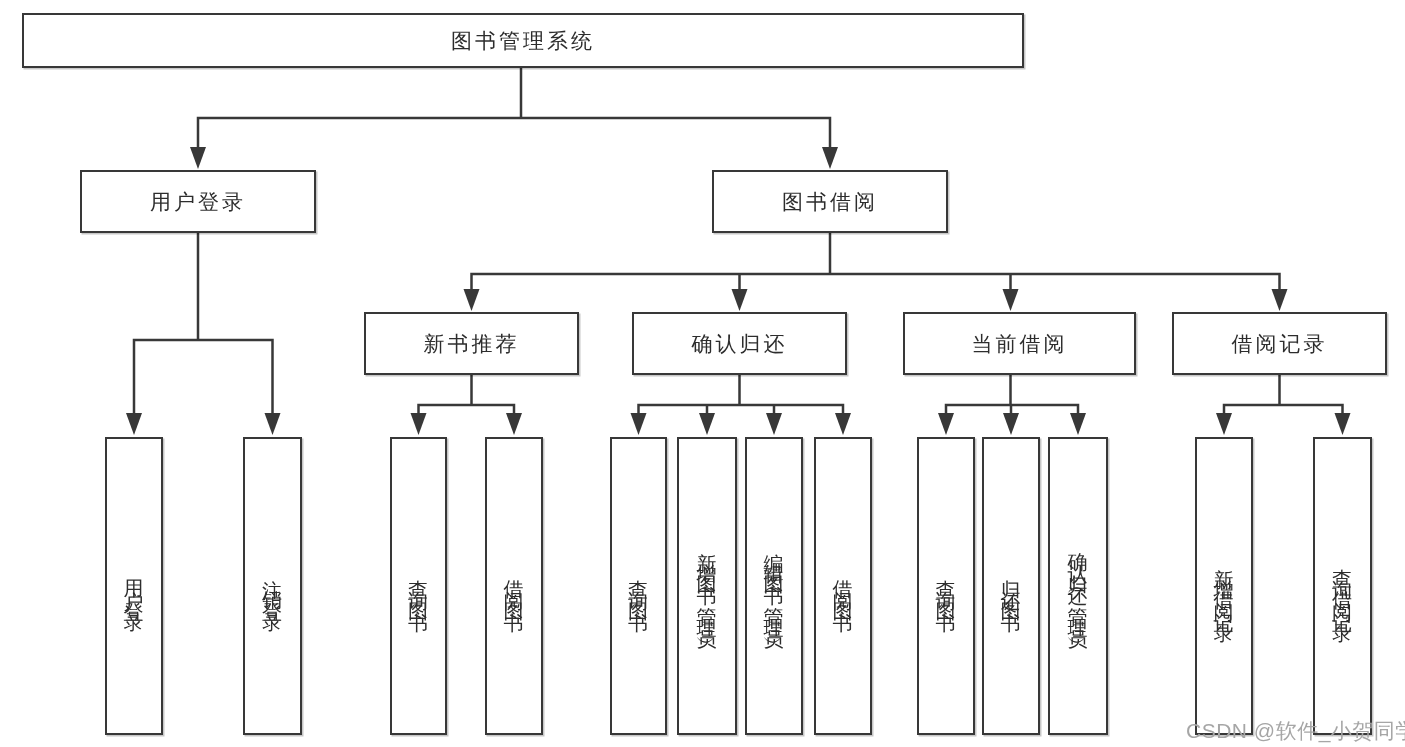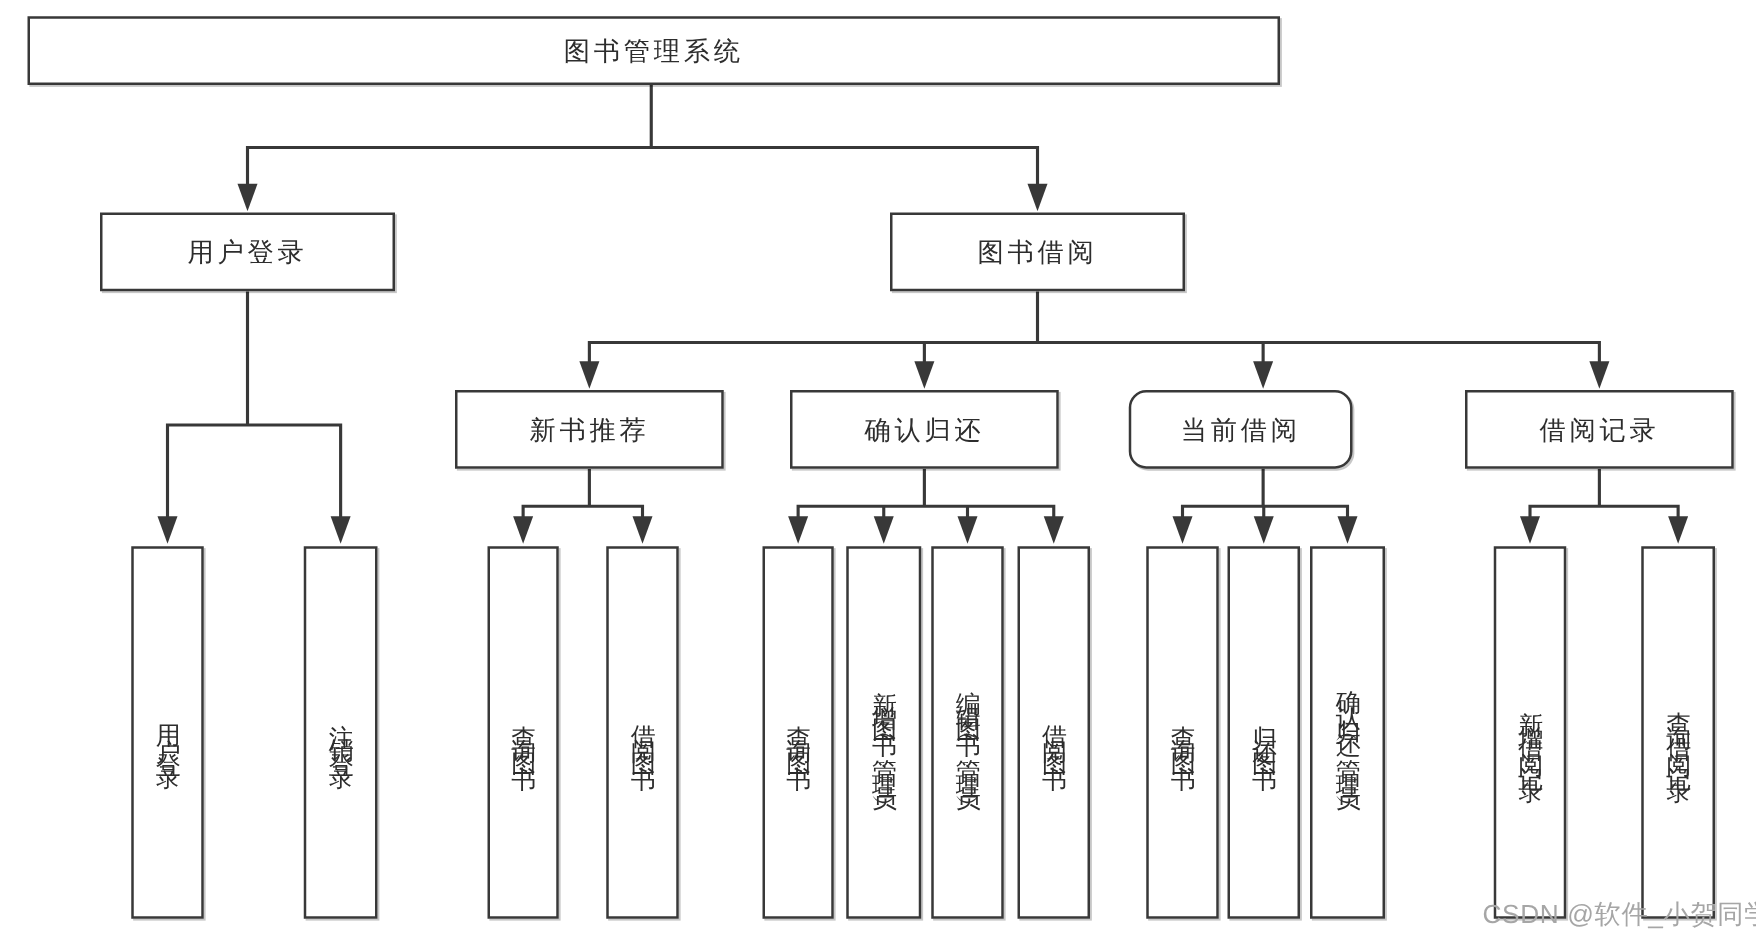--- a/index.html
+++ b/index.html
@@ -110,21 +110,21 @@
   <div class="box" style="left:712px; top:170px; width:236px; height:63px;">
     <span class="hlabel">图书借阅</span>
   </div>
 
   <div class="box" style="left:364px; top:312px; width:215px; height:63px;">
     <span class="hlabel">新书推荐</span>
   </div>
   <div class="box" style="left:632px; top:312px; width:215px; height:63px;">
     <span class="hlabel">确认归还</span>
   </div>
-  <div class="box" style="left:903px; top:312px; width:179px; height:63px;border-radius:14px;">
+  <div class="box" style="left:903px; top:312px; width:233px; height:63px;">
     <span class="hlabel">当前借阅</span>
   </div>
   <div class="box" style="left:1172px; top:312px; width:215px; height:63px;text-align:center;">
     <span class="hlabel">借阅记录</span>
   </div>
 
   <div class="box" style="left:105px; top:437px; width:58px; height:298px;">
     <span class="vlabel">用户登录</span>
   </div>
   <div class="box" style="left:243px; top:437px; width:59px; height:298px;">

